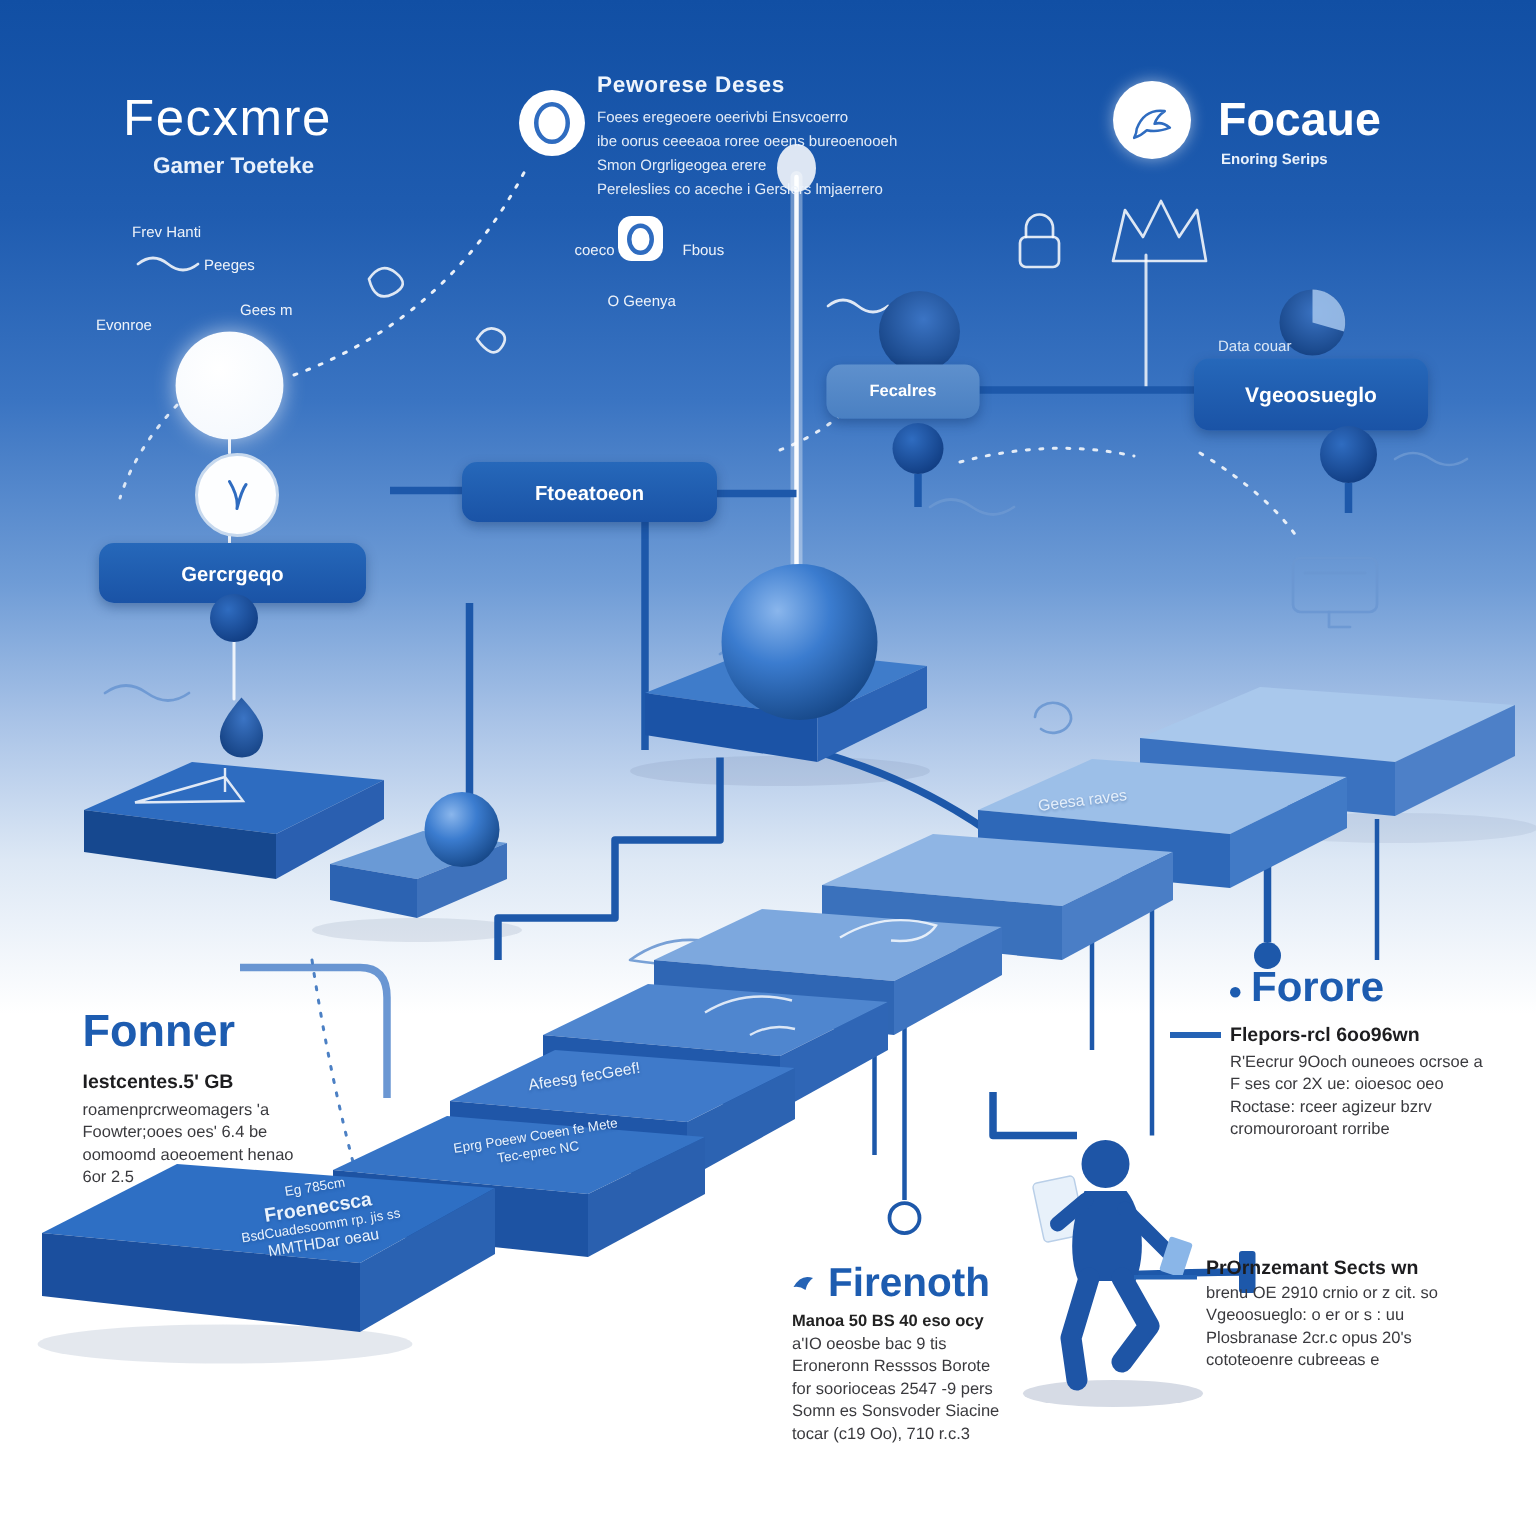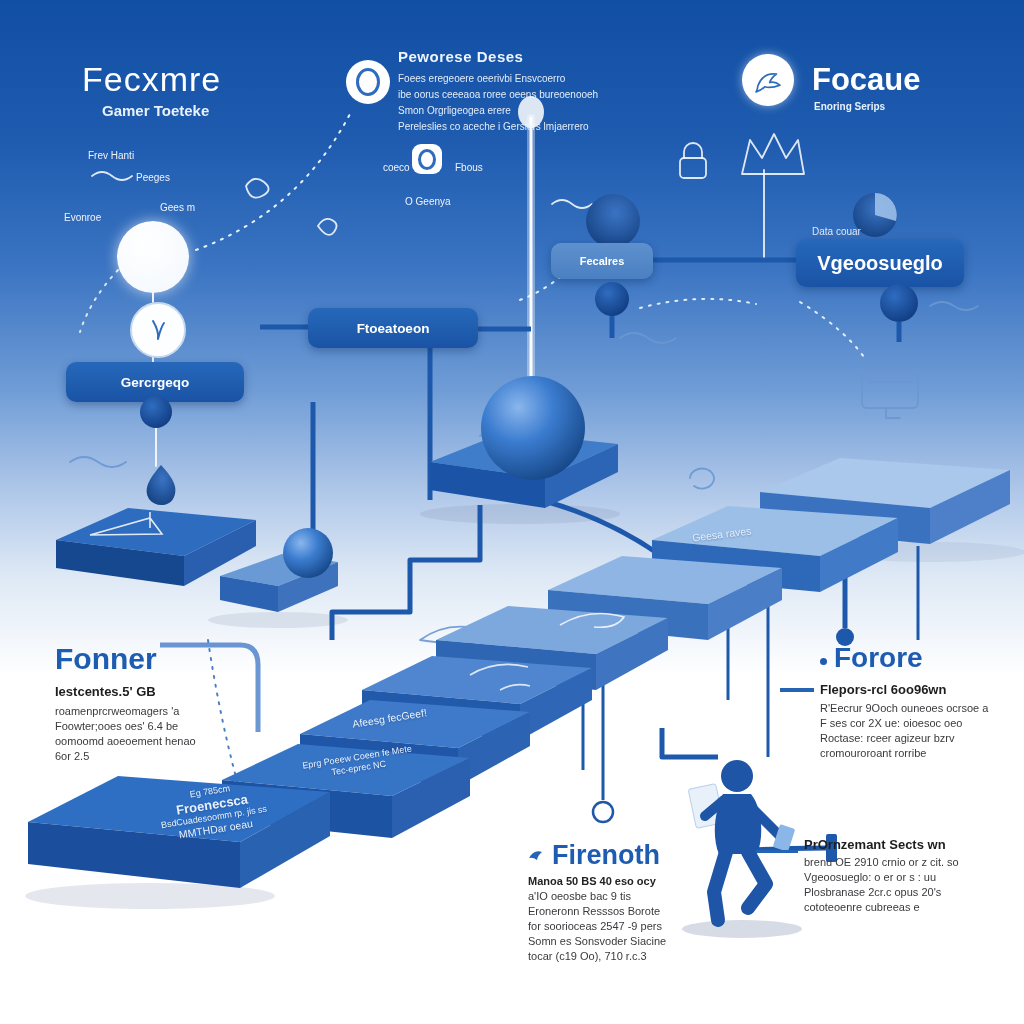--- a/index.html
+++ b/index.html
@@ -268,37 +268,37 @@
     </div>
 
   <div class="abs nodebox nb-dark" style="left:66px;top:362px;width:178px;height:40px;font-size:13.5px">Gercrgeqo</div>
   <div class="abs ncirc" style="left:140px;top:396px;width:32px;height:32px"></div>
 
   <div class="abs nodebox nb-dark" style="left:308px;top:308px;width:170px;height:40px;font-size:13.5px">Ftoeatoeon</div>
 
   <div class="abs nodebox nb-mid" style="left:551px;top:243px;width:102px;height:36px;font-size:11px">Fecalres</div>
   <div class="abs ncirc" style="left:595px;top:282px;width:34px;height:34px"></div>
 
-  <div class="abs nodebox nb-dark" style="left:796px;top:239px;width:168px;height:48px;font-size:20px">Vgeoosueglo</div>
+  <div class="abs nodebox nb-dark" style="left:796px;top:239px;width:156px;height:48px;font-size:14px">Vgeoosueglo</div>
   <div class="abs ncirc" style="left:880px;top:284px;width:38px;height:38px"></div>
 
   <div class="abs stepnote" style="left:118px;top:786px;width:190px;text-align:center">
     <div class="sn-sm">Eg 785cm</div>
     <div class="sn-md">Froenecsca</div>
     <div class="sn-sm">BsdCuadesoomm rp. jis ss</div>
     <div class="sn-l">MMTHDar oeau</div>
   </div>
   <div class="abs stepnote" style="left:268px;top:752px;width:180px;text-align:center">
     <div class="sn-sm">Eprg Poeew Coeen fe Mete</div>
     <div class="sn-sm">Tec-eprec NC</div>
   </div>
   <div class="abs stepnote sn-l" style="left:352px;top:712px">Afeesg fecGeef!</div>
   <div class="abs stepnote sn-l" style="left:692px;top:528px;transform:rotate(-7deg);opacity:.95">Geesa raves</div>
 
-  <div class="abs" style="left:55px;top:642px;width:230px">
+  <div class="abs" style="left:55px;top:671px;width:230px">
     <div class="blk-title" style="font-size:30px">Fonner</div>
     <div class="blk-lead" style="margin-top:8px">Iestcentes.5' GB</div>
     <div class="blk-line" style="margin-top:5px">roamenprcrweomagers 'a</div>
     <div class="blk-line">Foowter;ooes oes' 6.4 be</div>
     <div class="blk-line">oomoomd aoeoement henao</div>
     <div class="blk-line">6or 2.5</div>
   </div>
 
   <div class="abs" style="left:820px;top:658px;width:7px;height:7px;border-radius:50%;background:#1d5cb0"></div>
   <div class="abs" style="left:834px;top:642px;width:200px">

